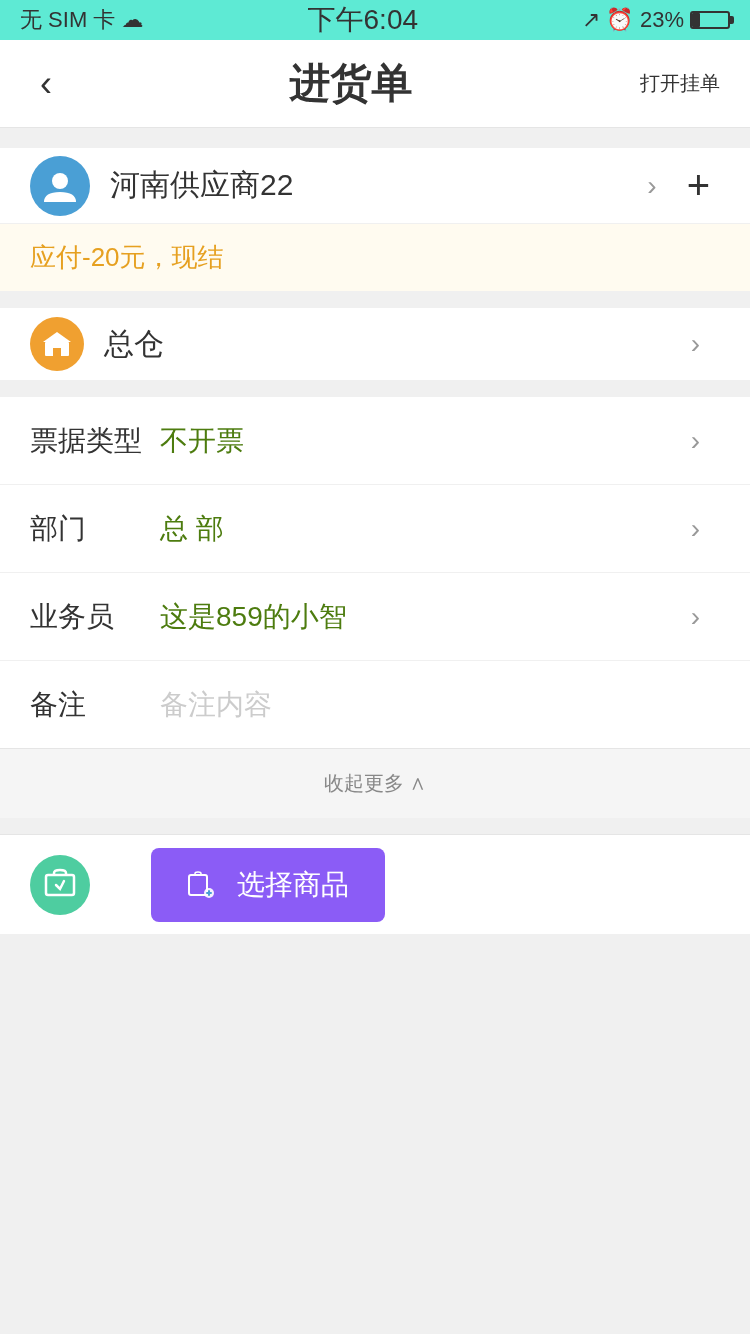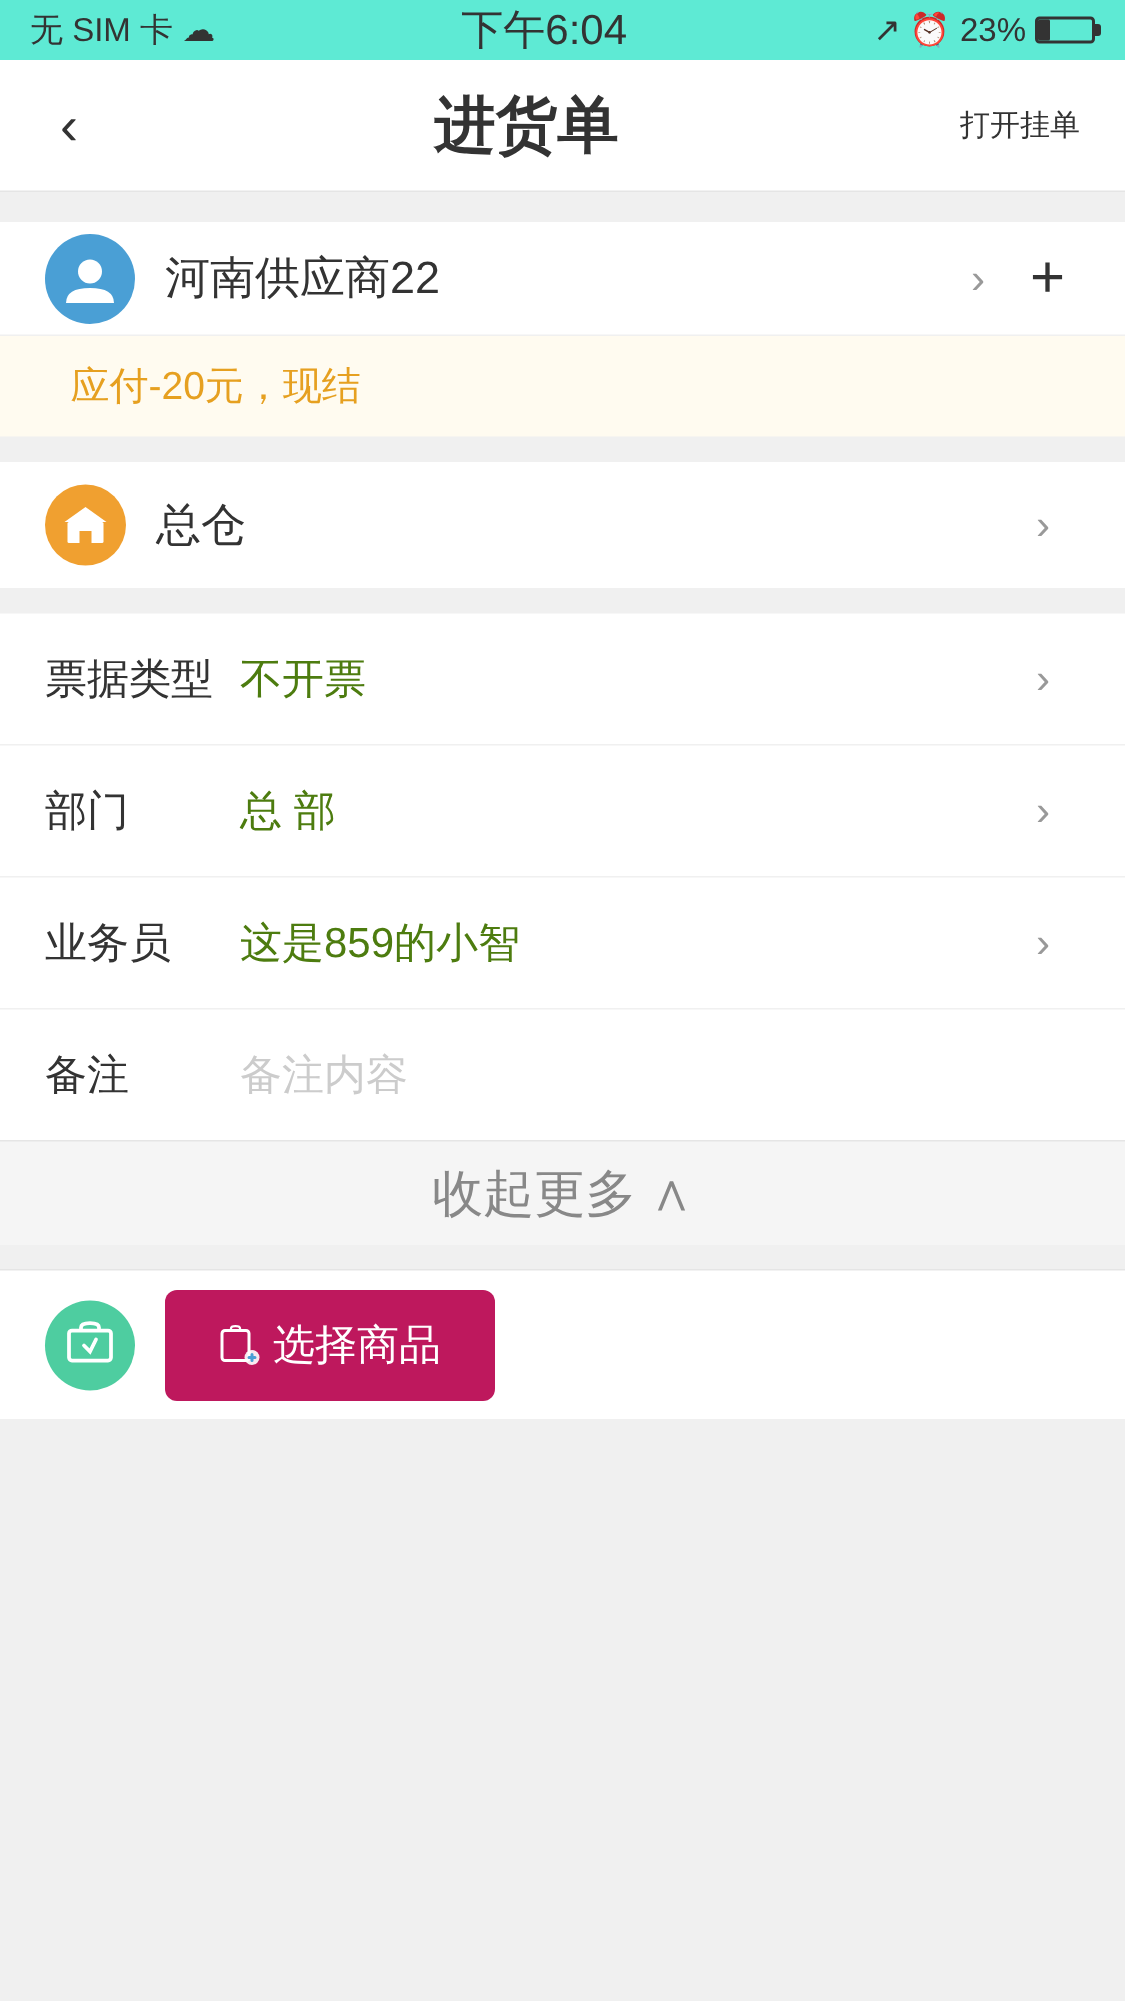--- a/index.html
+++ b/index.html
@@ -131,37 +131,37 @@
     .add-btn {
       font-size: 40px;
       color: #333;
       cursor: pointer;
       padding: 0 10px;
     }
 
     
     .warning-banner {
       background: #fffbf0;
-      padding: 16px 47px;
+      padding: 16px 30px;
       font-size: 26px;
       color: #e6a020;
       border-bottom: 1px solid #f0f0f0;
     }
 
     .section-gap {
       height: 16px;
       background: #f0f0f0;
     }
 
     
     .warehouse-row {
       display: flex;
       align-items: center;
       padding: 0 30px;
-      height: 84px;
+      height: 72px;
     }
     .warehouse-icon-wrap {
       width: 54px;
       height: 54px;
       border-radius: 50%;
       background: #f0a030;
       display: flex;
       align-items: center;
       justify-content: center;
       margin-right: 20px;
@@ -197,21 +197,21 @@
     }
 
     
     .collapse-row {
       display: flex;
       align-items: center;
       justify-content: center;
       height: 70px;
       background: #f5f5f5;
       border-top: 1px solid #e5e5e5;
-      font-size: 34px;
+      font-size: 20px;
       color: #888;
       cursor: pointer;
       gap: 8px;
     }
 
     
     .bottom-bar {
       display: flex;
       align-items: center;
       background: #fff;
@@ -229,30 +229,31 @@
       justify-content: center;
       margin-right: 20px;
       flex-shrink: 0;
     }
     .product-count-label {
       flex: 1;
       font-size: 28px;
       color: #333;
     }
     .select-product-btn {
-      background: #be185d;
+      background: #8b5cf6;
       color: #fff;
       border: none;
       border-radius: 8px;
       padding: 18px 36px;
       font-size: 28px;
       cursor: pointer;
       display: flex;
       align-items: center;
-      gap: 8px;
+      gap: 22px;
+      margin-left: 41px;
     }
 
     .page-bg {
       width: 750px;
       min-height: 320px;
       background: #f0f0f0;
     }
   </style>
 </head>
 <body>

